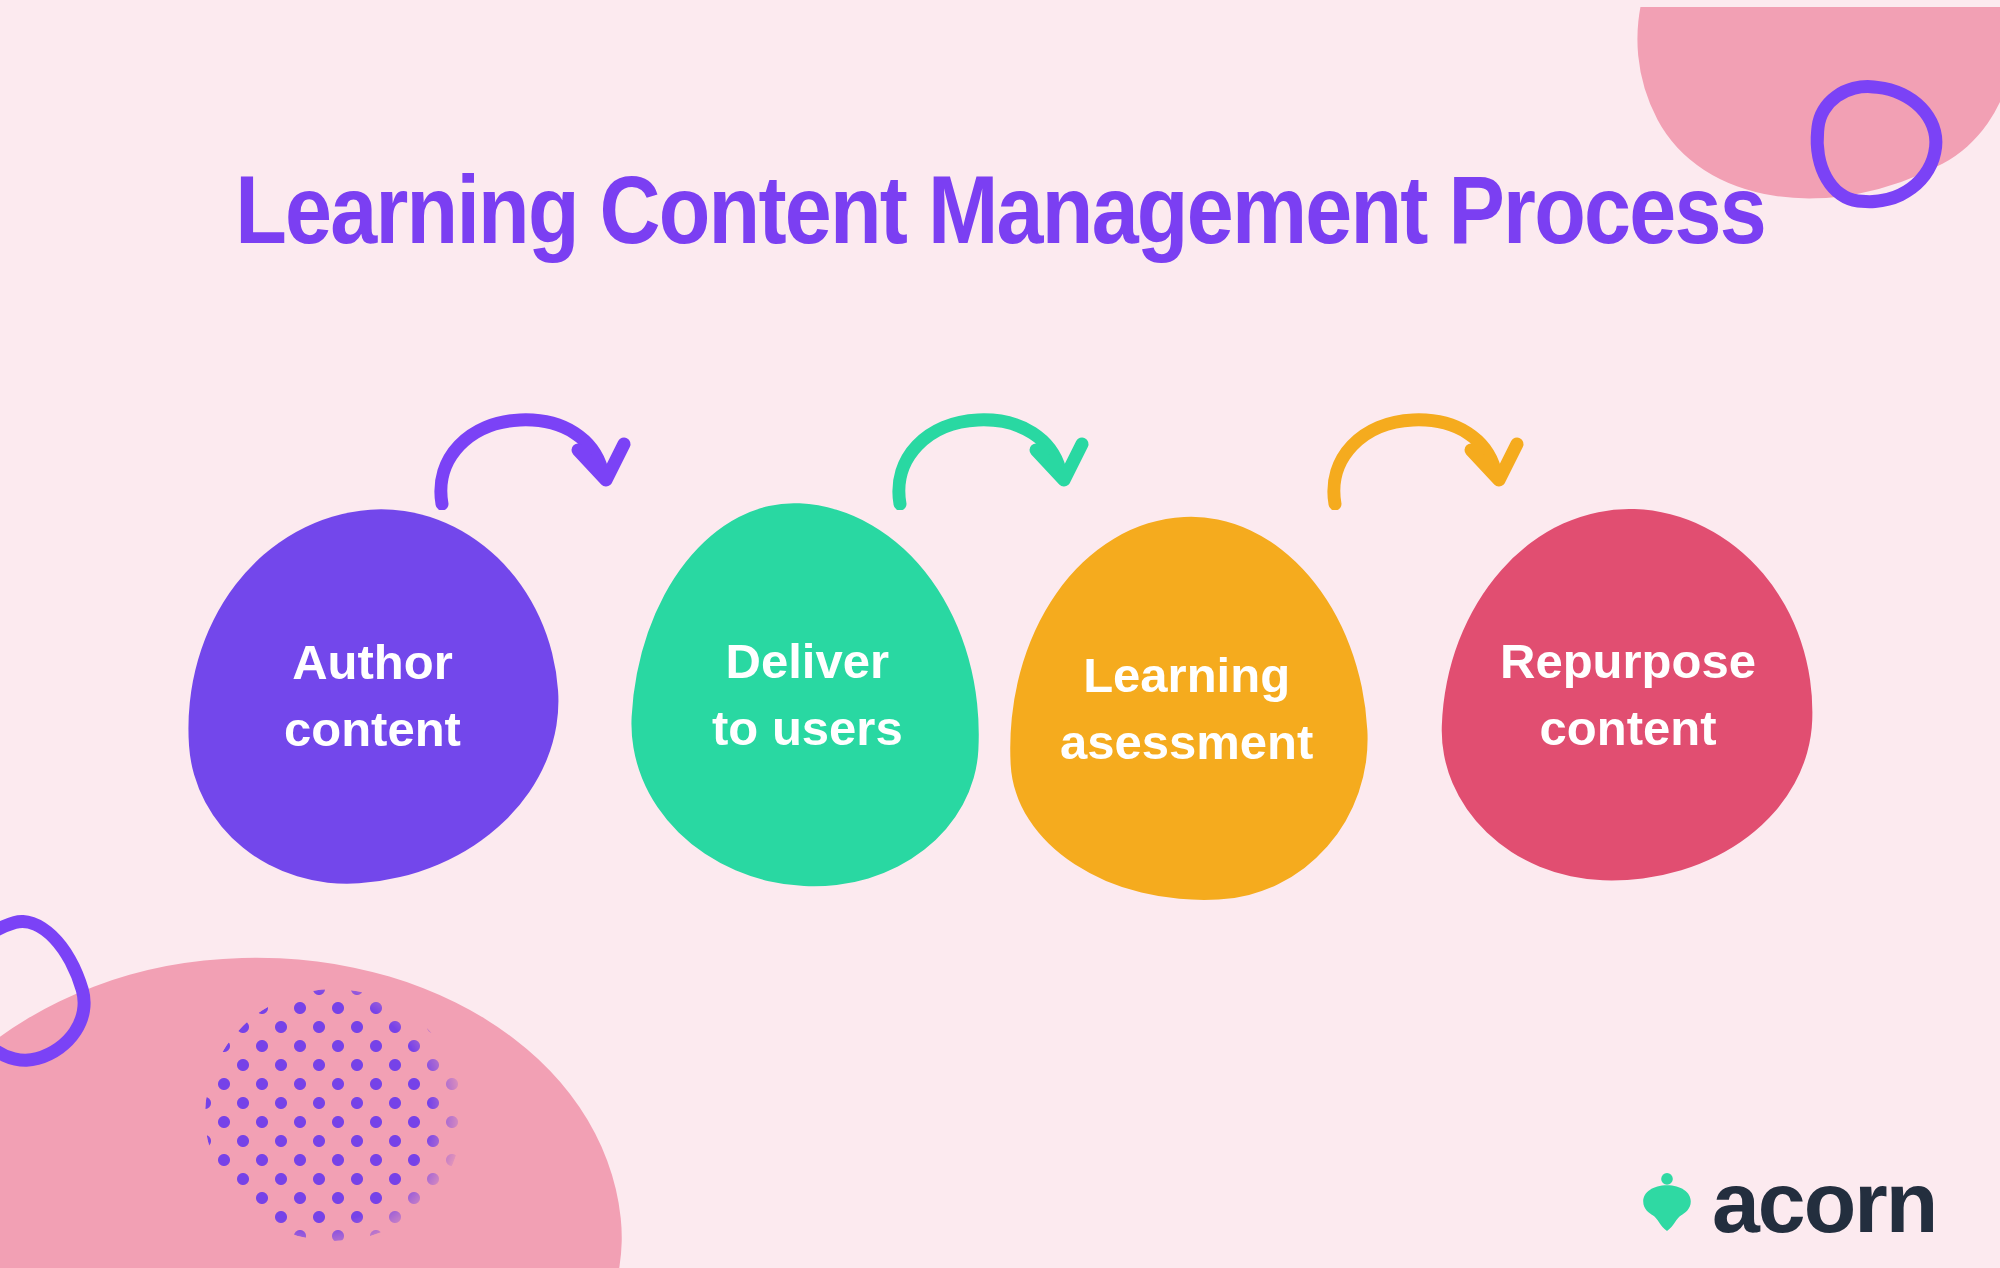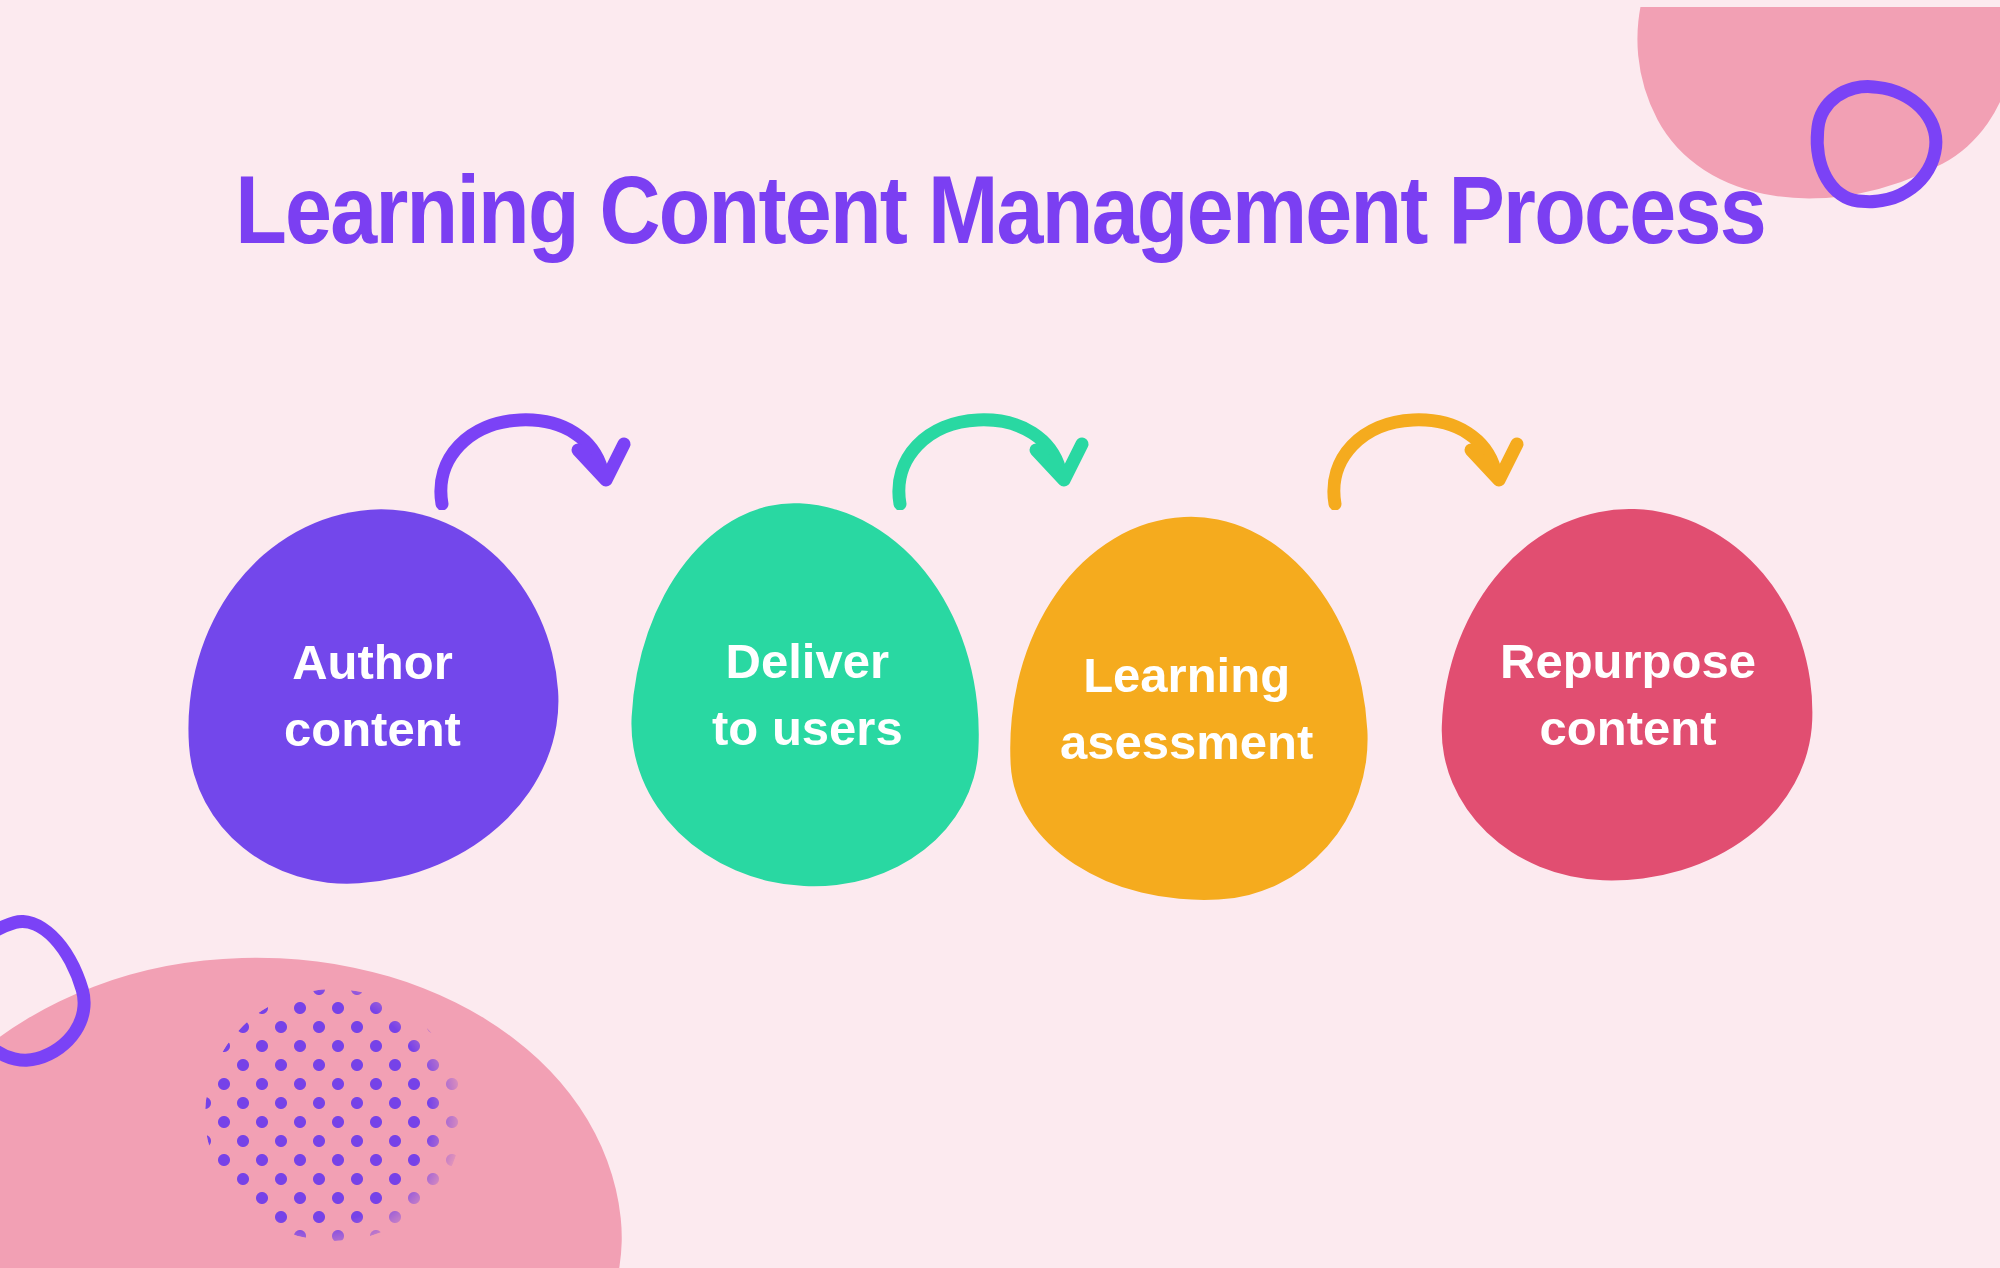--- a/index.html
+++ b/index.html
@@ -133,14 +133,23 @@
     </g>
   </svg>
 
   <div class="blob blob-4">
     <span class="label">
       <span>Repurpose</span><br>
       <span>content</span>
     </span>
   </div>
 
+  <div class="logo">
+    <svg class="logo-icon" viewBox="0 0 100 112">
+      <g fill="#2FD9A3">
+        <circle cx="50" cy="11" r="10"></circle>
+        <path d="M50,22 C26,22 9,34 9,50 C9,63 19,70 26,74 C34,79 38,92 50,101 C62,92 66,79 74,74 C81,70 91,63 91,50 C91,34 74,22 50,22 Z"></path>
+      </g>
+    </svg>
+    <span class="logo-word">acorn</span>
+  </div>
 
 </div>
 
 </body></html>

